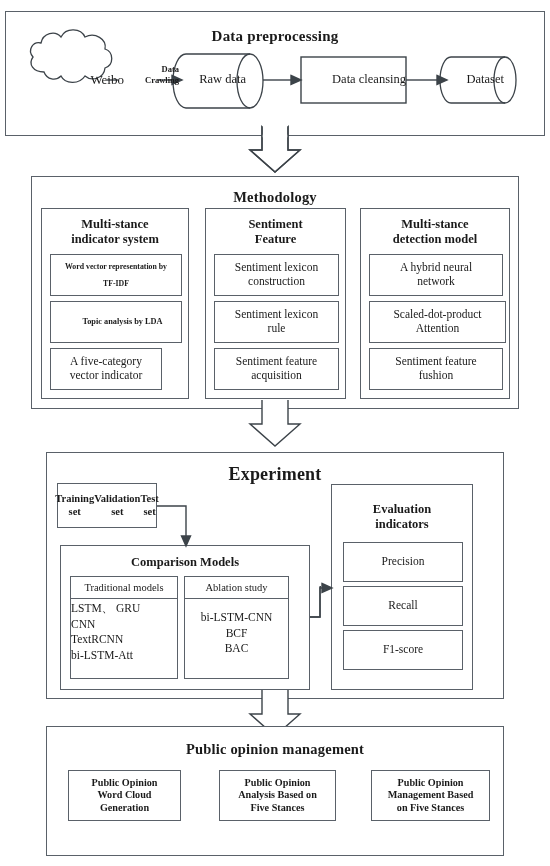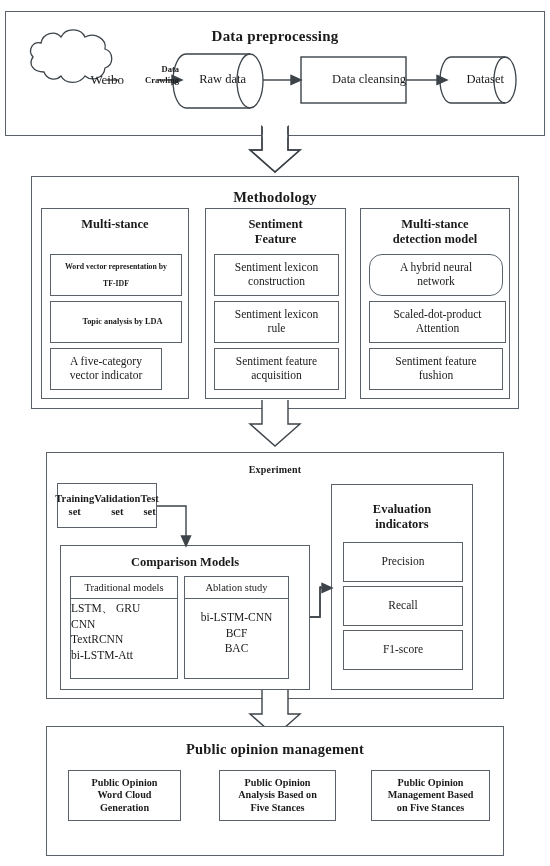--- a/index.html
+++ b/index.html
@@ -43,21 +43,21 @@
   .lbl-center{
     position:absolute;left:0;right:0;text-align:right;
   }
 
   
   #sec-meth{left:31px;top:176px;width:488px;height:233px;}
   #meth-title{top:12px;font-size:14.5px;}
 
   
   #sec-exp{left:46px;top:452px;width:458px;height:247px;}
-  #exp-title{top:11px;font-size:10px;}
+  #exp-title{top:11px;font-size:18px;}
 
   
   #sec-pom{left:46px;top:726px;width:458px;height:130px;}
   #pom-title{top:14px;font-size:14.5px;}
   svg.ovl{position:absolute;left:0;top:0;overflow:visible;}
 </style>
 </head>
 <body>
 
 <div class="canvas">
@@ -123,20 +123,21 @@
     <line x1="262" y1="136" x2="288" y2="136" stroke="#ffffff" stroke-width="2.6"></line>
     <polyline points="262,126 262,150 250,150 275,172 300,150 288,150 288,126" fill="none" stroke="#3c4349" stroke-width="1.4"></polyline>
   </svg>
 
   <div class="sec" id="sec-meth">
     <div class="sec-title" id="meth-title">Methodology</div>
   </div>
 
   <div class="col" style="left:41px;top:208px;width:148px;height:191px;">
     <div class="col-title" style="top:8px;font-size:12.5px;">Multi-stance</div>
+    <div class="col-title" style="top:23px;font-size:12.5px;">indicator system</div>
 
     <div class="box" style="left:8px;top:45px;width:132px;height:42px;flex-direction:column;">
       <span class="bold" style="font-size:7.8px;">Word vector representation by</span>
       <span class="bold" style="font-size:7.8px;margin-top:7px;">TF-IDF</span>
     </div>
 
     <div class="box" style="left:8px;top:92px;width:132px;height:42px;flex-direction:column;padding-left:13px;">
       <span class="bold" style="font-size:8.3px;">Topic analysis by LDA</span>
     </div>
 
@@ -161,21 +162,21 @@
     <div class="box" style="left:8px;top:139px;width:125px;height:42px;flex-direction:column;">
       <span style="font-size:11.5px;">Sentiment feature</span>
       <span style="font-size:11.5px;">acquisition</span>
     </div>
   </div>
 
   <div class="col" style="left:360px;top:208px;width:150px;height:191px;">
     <div class="col-title" style="top:8px;font-size:12.5px;">Multi-stance</div>
     <div class="col-title" style="top:23px;font-size:12.5px;">detection model</div>
 
-    <div class="box" style="left:8px;top:45px;width:134px;height:42px;flex-direction:column;border-radius:13px;">
+    <div class="box" style="left:8px;top:45px;width:134px;height:42px;flex-direction:column;">
       <span style="font-size:11.5px;">A hybrid neural</span>
       <span style="font-size:11.5px;">network</span>
     </div>
     <div class="box" style="left:8px;top:92px;width:137px;height:42px;flex-direction:column;">
       <span style="font-size:11.5px;">Scaled-dot-product</span>
       <span style="font-size:11.5px;">Attention</span>
     </div>
     <div class="box" style="left:8px;top:139px;width:134px;height:42px;flex-direction:column;">
       <span style="font-size:11.5px;">Sentiment feature</span>
       <span style="font-size:11.5px;">fushion</span>

